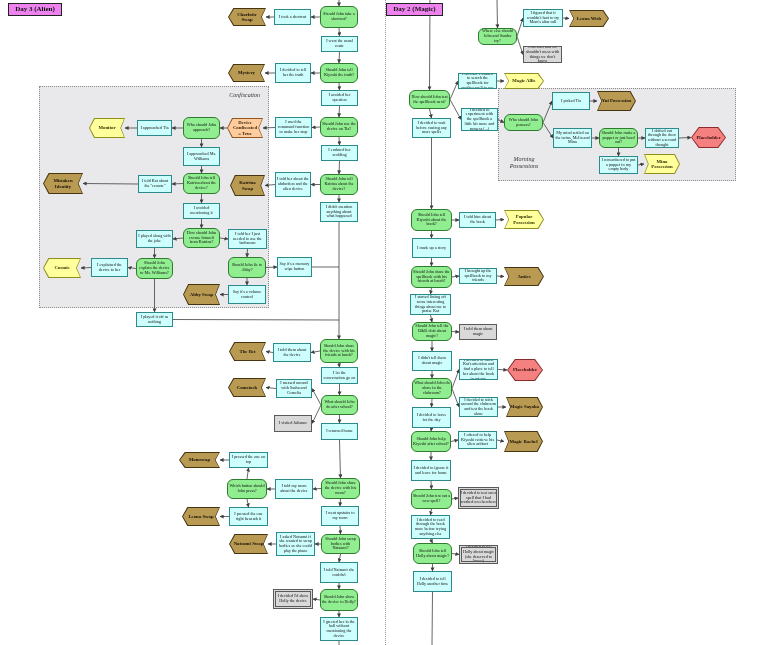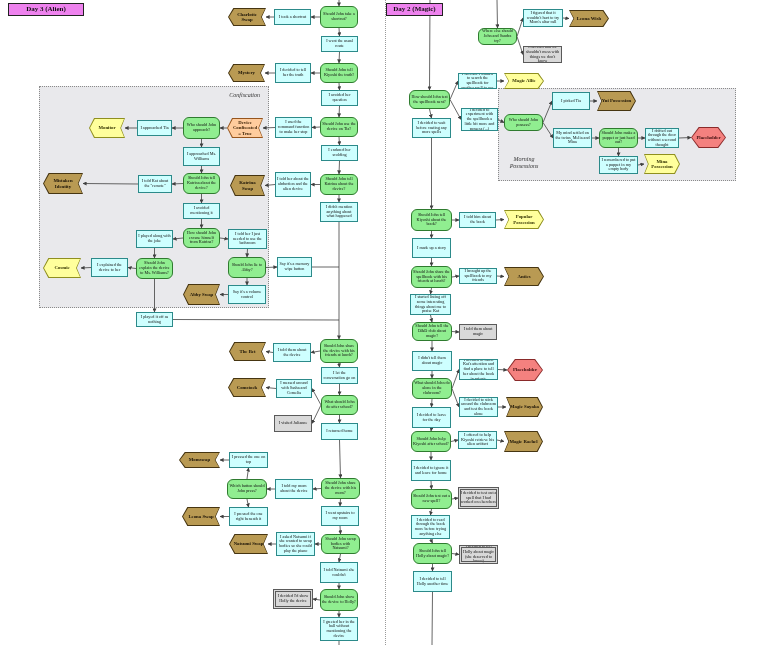--- a/index.html
+++ b/index.html
@@ -148,21 +148,21 @@
       <line x1="497" y1="440" x2="504" y2="441.5" stroke="#404040" stroke-width="0.8" marker-end="url(#ah)"></line>
       <line x1="431" y1="452" x2="431" y2="460" stroke="#404040" stroke-width="0.8" marker-end="url(#ah)"></line>
       <line x1="431" y1="481" x2="431.5" y2="489" stroke="#404040" stroke-width="0.8" marker-end="url(#ah)"></line>
       <line x1="452" y1="499" x2="458" y2="498" stroke="#404040" stroke-width="0.8" marker-end="url(#ah)"></line>
       <line x1="431.5" y1="509" x2="430.5" y2="515" stroke="#404040" stroke-width="0.8" marker-end="url(#ah)"></line>
       <line x1="430.5" y1="539" x2="432.5" y2="543" stroke="#404040" stroke-width="0.8" marker-end="url(#ah)"></line>
       <line x1="452" y1="553.5" x2="459" y2="554.5" stroke="#404040" stroke-width="0.8" marker-end="url(#ah)"></line>
       <line x1="432.5" y1="564" x2="432.5" y2="571" stroke="#404040" stroke-width="0.8" marker-end="url(#ah)"></line>
       <line x1="432.5" y1="592" x2="432" y2="645" stroke="#404040" stroke-width="0.8"></line>
     </svg>
-    <div class="node node-label" style="left: 8px; top: 3px; width: 76px; height: 13px;">Day 3 (Alien)</div>
+    <div class="node node-label" style="left: 8px; top: 3px; width: 54px; height: 13px;">Day 3 (Alien)</div>
     <div class="node node-term t-brown dir-left" style="left: 228px; top: 8px; width: 38px; height: 18px;">
       <span class="fill">Charlotte Swap</span>
     </div>
     <div class="node node-action" style="left: 274px; top: 9px; width: 37px; height: 16px;">I took a shortcut</div>
     <div class="node node-decision" style="left: 320px; top: 6px; width: 38px; height: 22px;">Should John take a shortcut?</div>
     <div class="node node-action" style="left: 321px; top: 36px; width: 37px; height: 16px;">I went the usual route</div>
     <div class="node node-term t-brown dir-left" style="left: 228px; top: 64px; width: 37px; height: 18px;">
       <span class="fill">Mystery</span>
     </div>
     <div class="node node-action" style="left: 275px; top: 63px; width: 36px; height: 20px;">I decided to tell her the truth</div>

